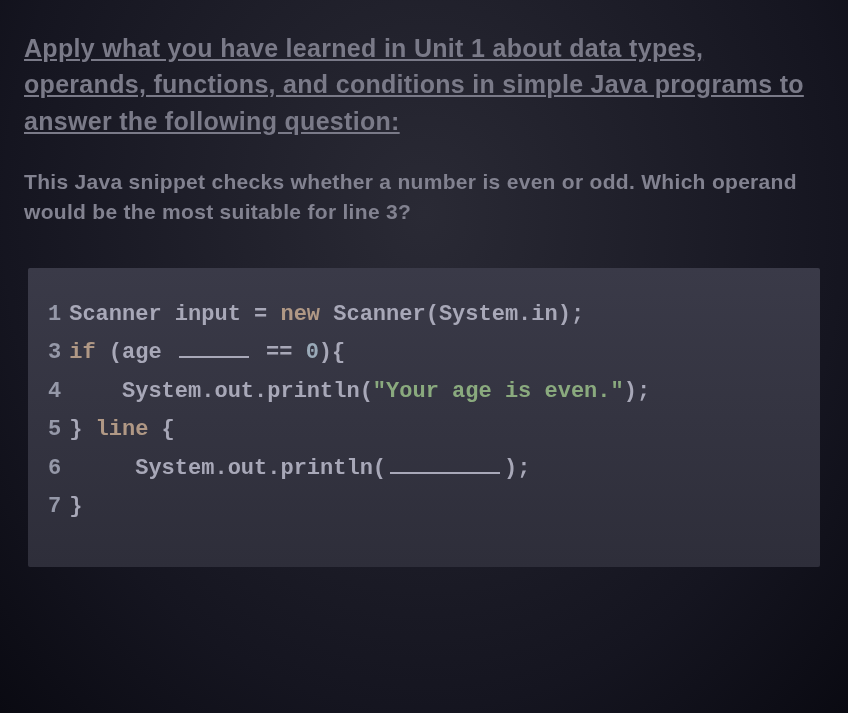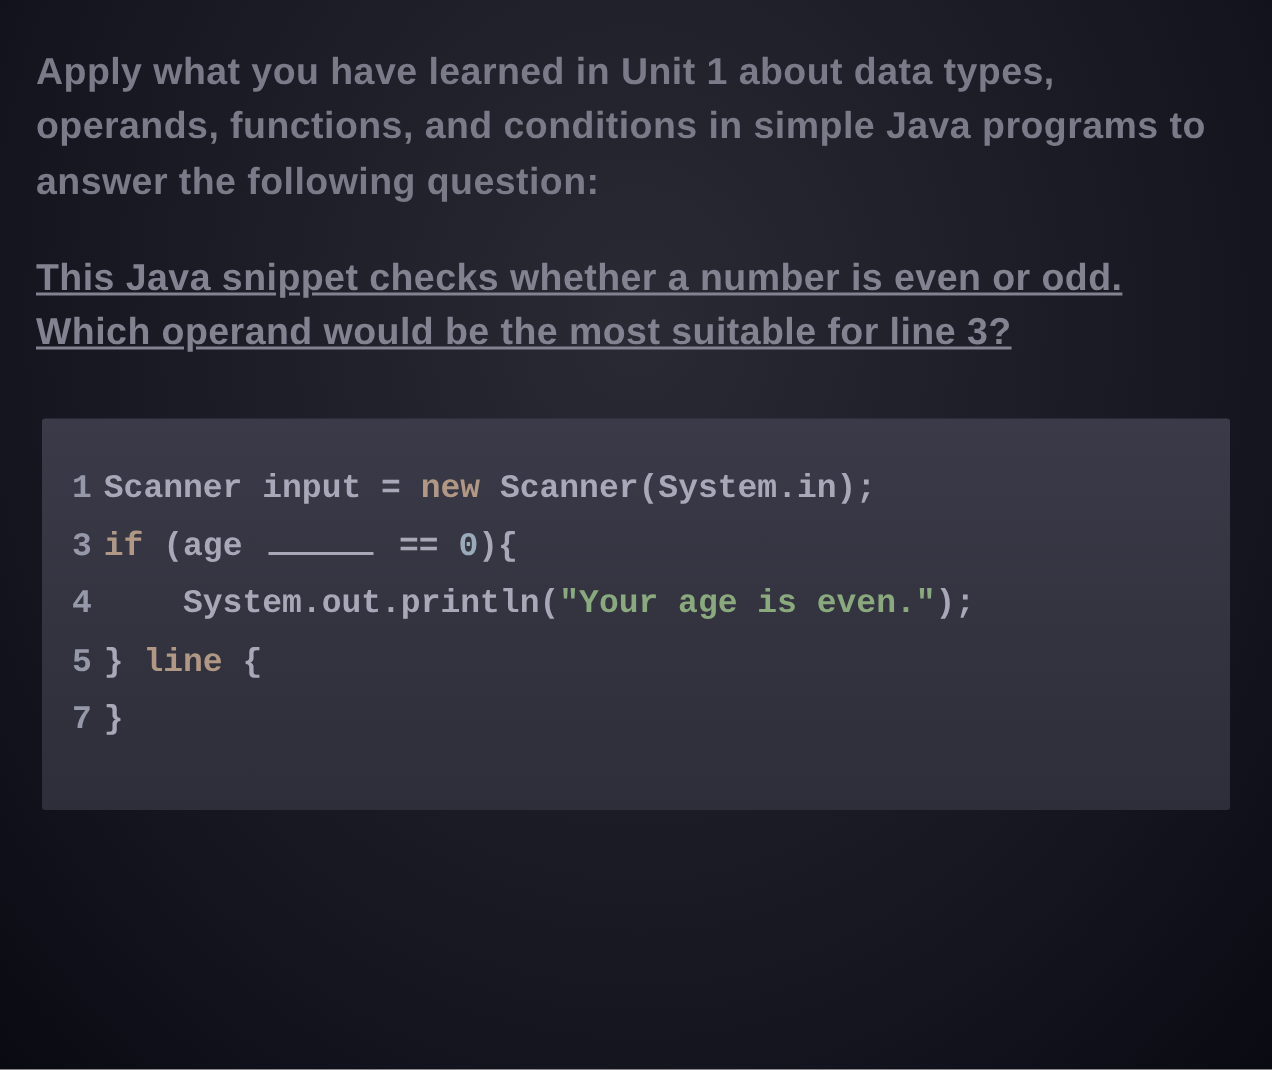--- a/index.html
+++ b/index.html
@@ -18,29 +18,29 @@
     .question-container {
       color: #888895;
     }
     .intro-text {
       font-size: 25px;
       font-weight: bold;
       line-height: 1.45;
       color: #7a7a88;
       margin-bottom: 28px;
       letter-spacing: 0.3px;
+      text-decoration: underline;
     }
     .question-text {
-      font-size: 25px;
+      font-size: 21px;
       font-weight: bold;
       line-height: 1.45;
       color: #828290;
       margin-bottom: 40px;
       letter-spacing: 0.3px;
-      text-decoration: underline;
     }
     .code-block {
       background: linear-gradient(180deg, #3a3a48 0%, #2e2e3a 100%);
       padding: 28px 32px 40px 20px;
       margin: 16px 4px;
       border-radius: 2px;
     }
     .code-line {
       font-family: 'Courier New', Courier, monospace;
       font-size: 22px;
@@ -85,15 +85,16 @@
 
 <div class="question-container">
   <p class="intro-text">Apply what you have learned in Unit 1 about data types, operands, functions, and conditions in simple Java programs to answer the following question:</p>
   <p class="question-text">This Java snippet checks whether a number is even or odd. Which operand would be the most suitable for line 3?</p>
 
   <div class="code-block">
     <div class="code-line"><span class="line-num">1</span><span>Scanner input </span><span class="op">=</span><span> </span><span class="kw">new</span><span> Scanner(System.in);</span></div>
     <div class="code-line"><span class="line-num">3</span><span class="kw">if</span><span> (age </span><span class="blank"></span><span> </span><span class="op">==</span><span> </span><span class="num">0</span><span>){</span></div>
     <div class="code-line"><span class="line-num">4</span><span>    System.out.println(</span><span class="string">"Your age is even."</span><span>);</span></div>
     <div class="code-line"><span class="line-num">5</span><span>} </span><span class="kw">line</span><span> {</span></div>
+    <div class="code-line"><span class="line-num">6</span><span>     System.out.println(</span><span class="blank wide"></span><span>);</span></div>
     <div class="code-line"><span class="line-num">7</span><span>}</span></div>
   </div>
 </div>
 
 </body></html>

